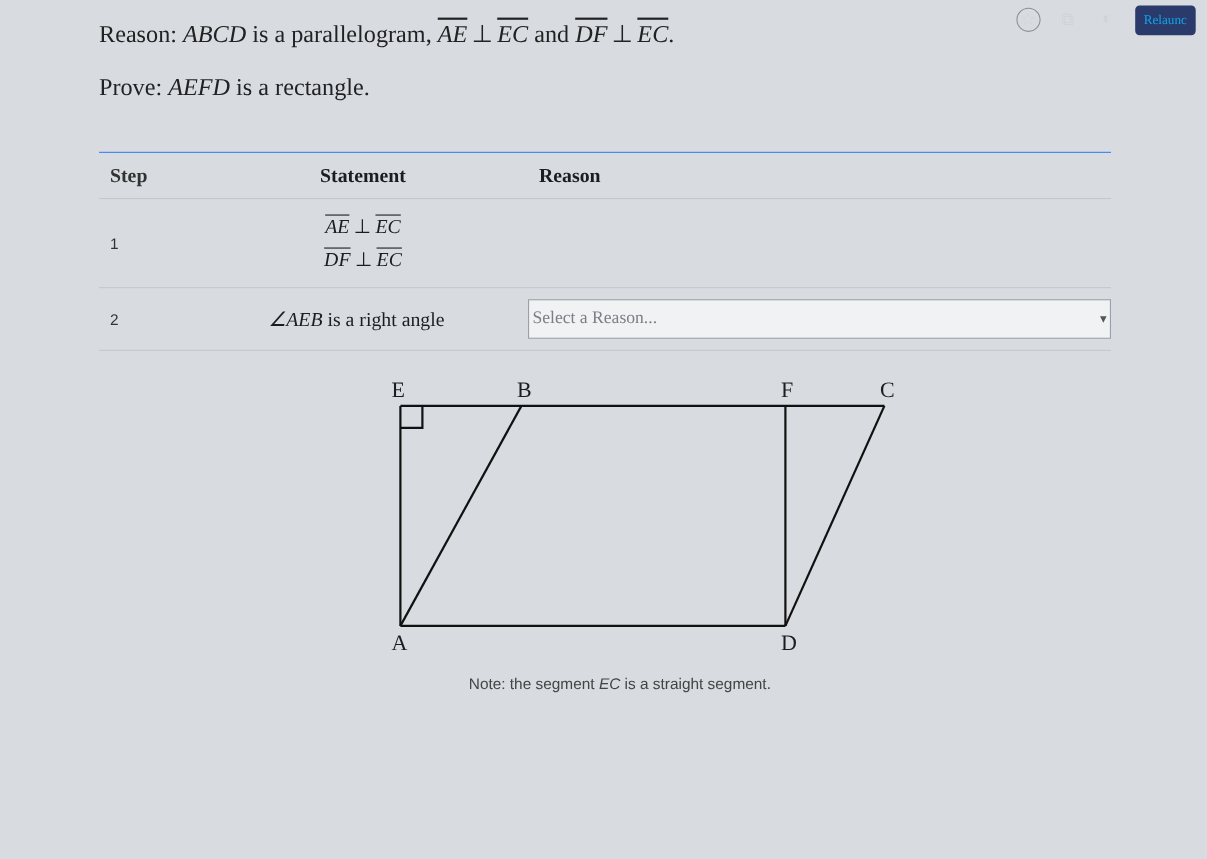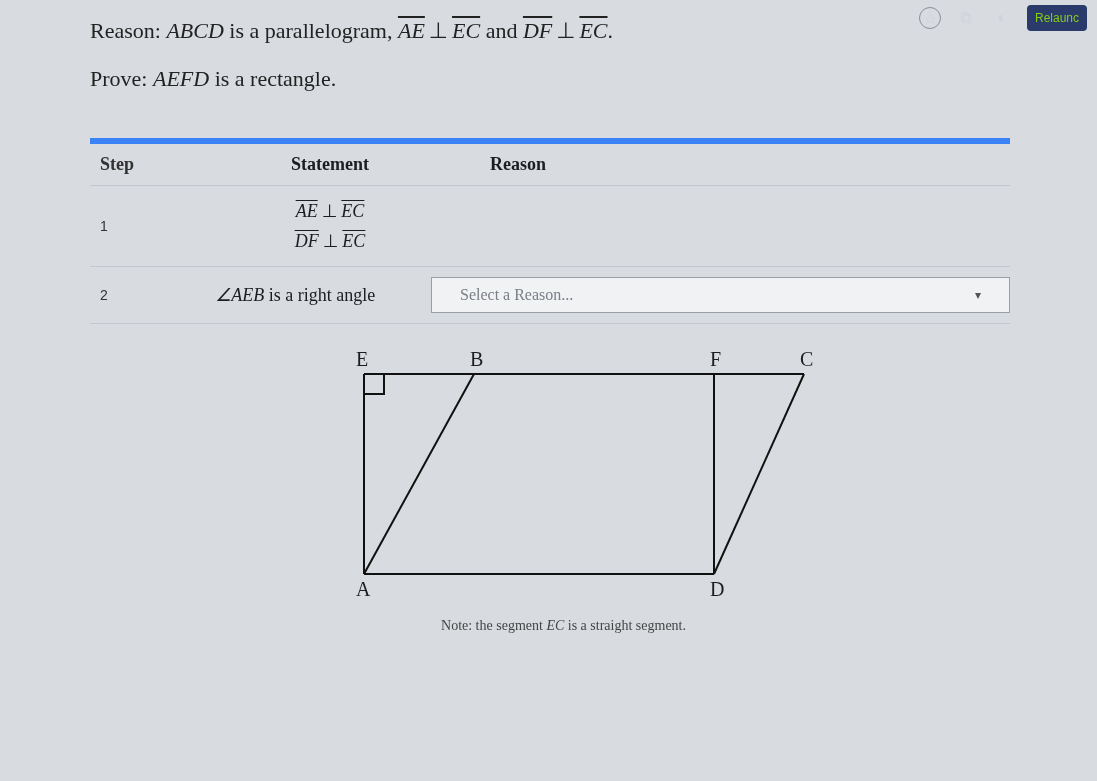--- a/index.html
+++ b/index.html
@@ -20,21 +20,21 @@
     gap: 14px;
     padding: 0 10px;
     color: #cfd3da;
   }
   .browser-bar .star, .browser-bar .ext, .browser-bar .avatar {
     width: 22px; height: 22px; display:flex;align-items:center;justify-content:center;
     font-size: 16px;
   }
   .browser-bar .star { border:1px solid #8a8f9a; border-radius:50%; padding:2px;}
   .browser-bar .relaunch {
-    background:#2a3a6b; color:#84cc16; font-family: Liberation Sans, sans-serif;
+    background:#2a3a6b; color:#0ea5e9; font-family: Liberation Serif, serif;
     font-size:12px; padding:6px 8px; border-radius:4px;
   }
   .page {
     padding: 18px 60px 0 90px;
     color: #1a1d21;
   }
   .given, .prove {
     font-size: 22px;
     color: #222;
     margin-bottom: 22px;
@@ -42,52 +42,52 @@
   .given .math, .prove .math { font-style: italic; font-family: 'Times New Roman', serif;}
   .seg { text-decoration: overline; font-style: italic;}
   .perp { font-style: normal; padding: 0 4px;}
   .table-wrap {
     margin-top: 46px;
     width: 920px;
   }
   .hdr-row, .row {
     display: flex;
     align-items: center;
-    border-top: 6px solid #3b82f6;
+    border-top: 1px solid #3b82f6;
   }
   .row { border-top: 1px solid #c3c8ce; padding: 10px 0;}
   .hdr-row { padding: 10px 0; font-weight: bold; font-family: 'Times New Roman', serif; font-size:18px;}
   .col-step { width: 80px; padding-left: 10px; font-family: Arial, sans-serif; font-size:14px; color:#333;}
   .hdr-row .col-step { font-family:'Times New Roman',serif; font-size:18px; font-weight:bold;}
   .col-stmt { width: 320px; text-align: center; font-size:18px;}
   .col-reason { flex: 1; font-size:18px;}
   .row .col-stmt { font-style: italic;}
   .stmt-stack > div { padding: 4px 0; font-size:18px;}
   .reason-select {
     border: 1px solid #9aa0a8;
     background: #f0f2f4;
     color: #7a7f86;
     font-size: 16px;
-    padding: 8px 28px;
-    width: 579px;
+    padding: 8px 3px;
+    width: 530px;
     display:flex; justify-content:space-between; align-items:center;
     font-family: Georgia, serif;
     cursor: pointer;
   }
   .reason-select .chev { color:#555; font-size:12px;}
   .figure-wrap {
     margin-top: 20px;
     display:flex; justify-content:center;
   }
   .note {
     text-align:center;
     font-size:14px;
     color:#444;
     margin-top: 14px;
-    font-family: Liberation Serif, serif;
+    font-family: Liberation Sans, sans-serif;
   }
   .note .mathi { font-style: italic;}
   svg text { font-family: 'Times New Roman', serif; font-size: 20px; fill:#1a1d21;}
 </style>
 </head>
 <body>
 
 <div class="browser-bar">
   <span class="star">☆</span>
   <span class="ext">⧉</span>

